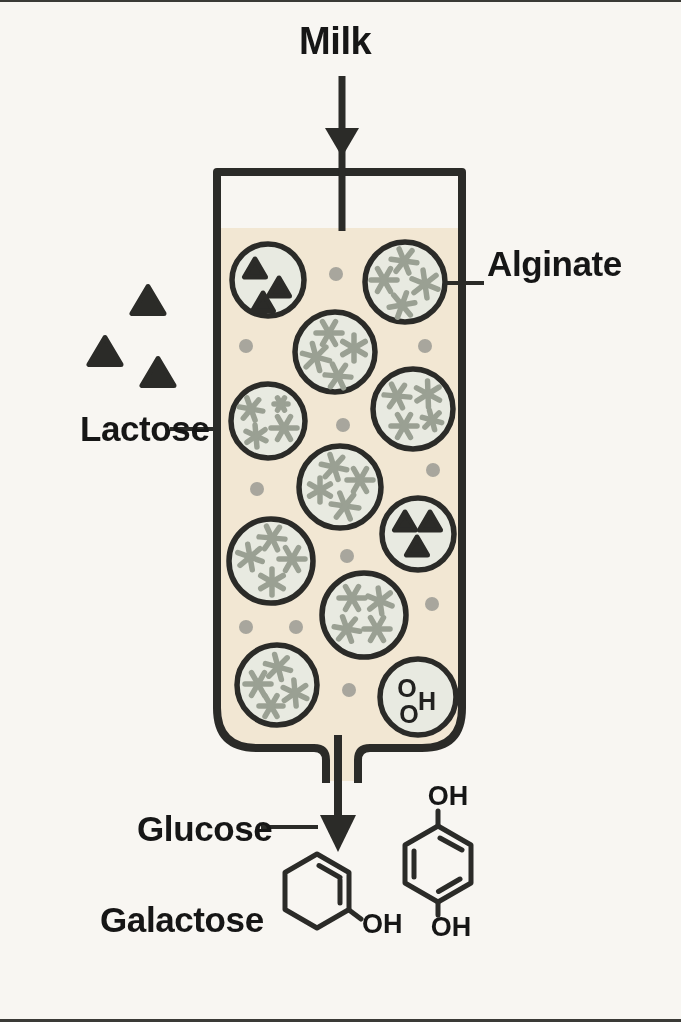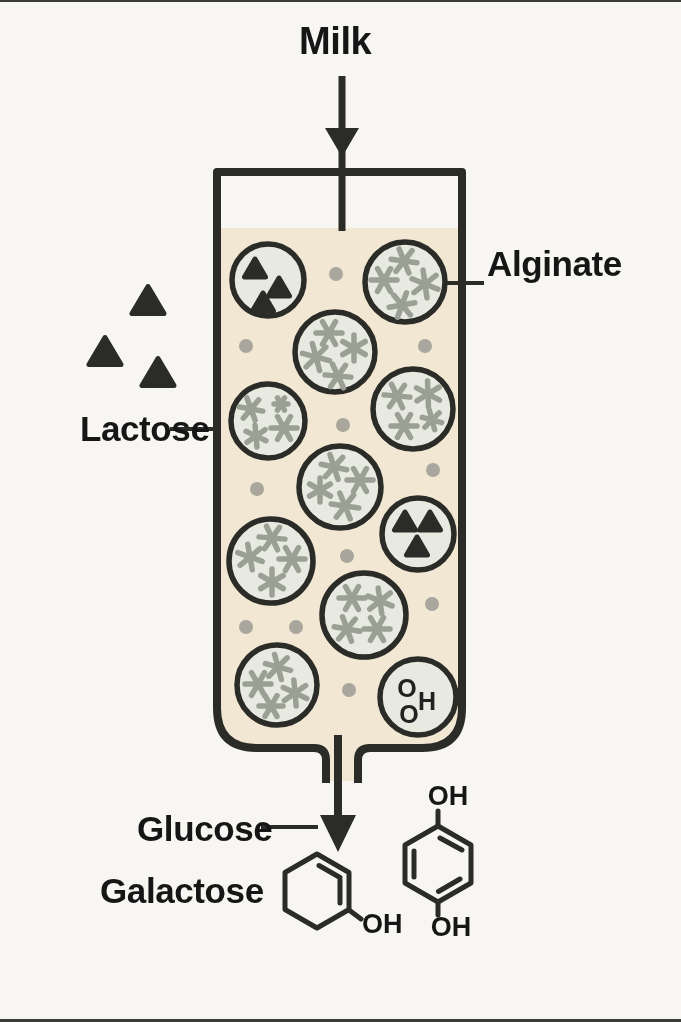--- a/index.html
+++ b/index.html
@@ -22,21 +22,21 @@
     font-size:35px;
     letter-spacing:-0.4px;
     line-height:42px;
     white-space:nowrap;
   }
   #milk-label{left:299px;top:20px;font-size:38px;}
   #lactose-label{left:32px;top:408px;margin-left:48px;}
   #alginate-label{left:487px;top:243px;}
   #sugar-label{left:495px;top:668px;}
   #glucose-label{left:117px;top:808px;margin-left:20px;}
-  #galactose-label{left:100px;top:870px;}
+  #galactose-label{left:100px;top:899px;}
 </style>
 </head>
 <body>
 
 <div id="stage">
 
   <div id="top-strip" class="edge-strip"></div>
   <div id="bottom-strip" class="edge-strip"></div>
 
   <svg id="diagram-svg" width="681" height="1022" viewBox="0 0 681 1022">

